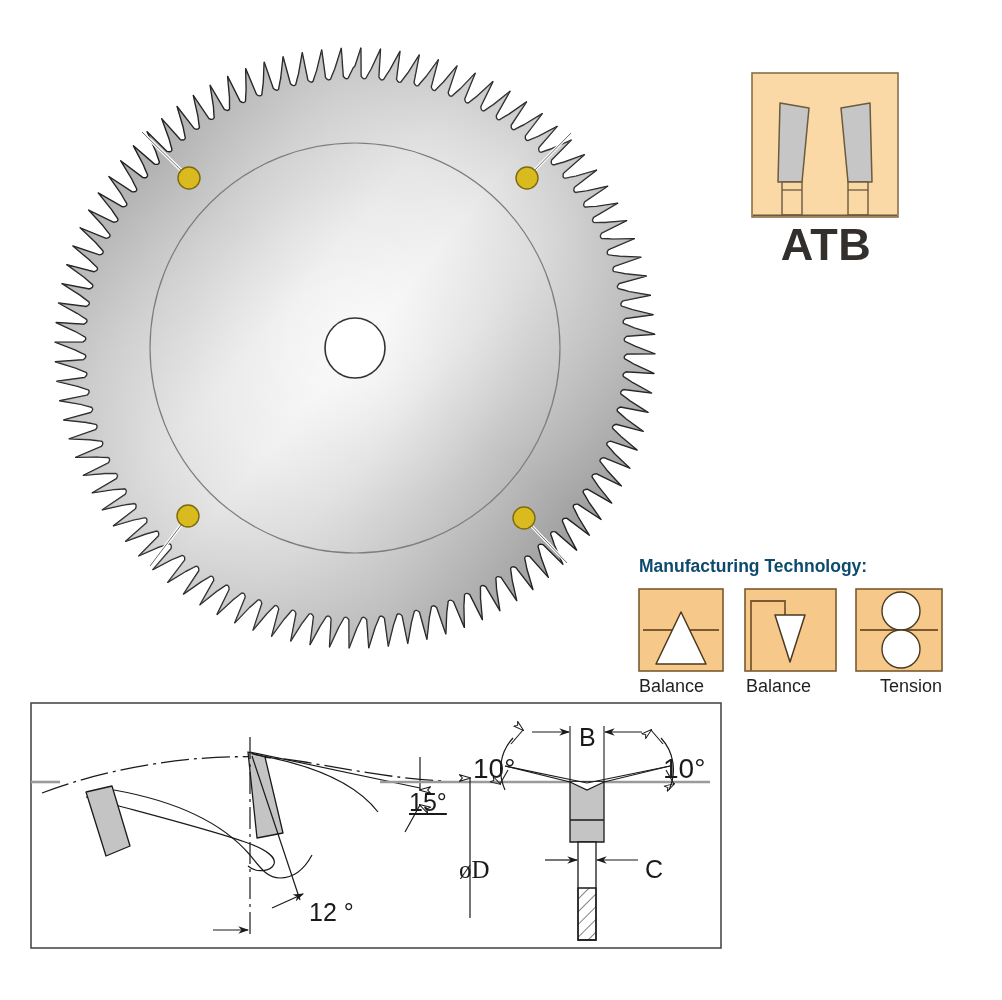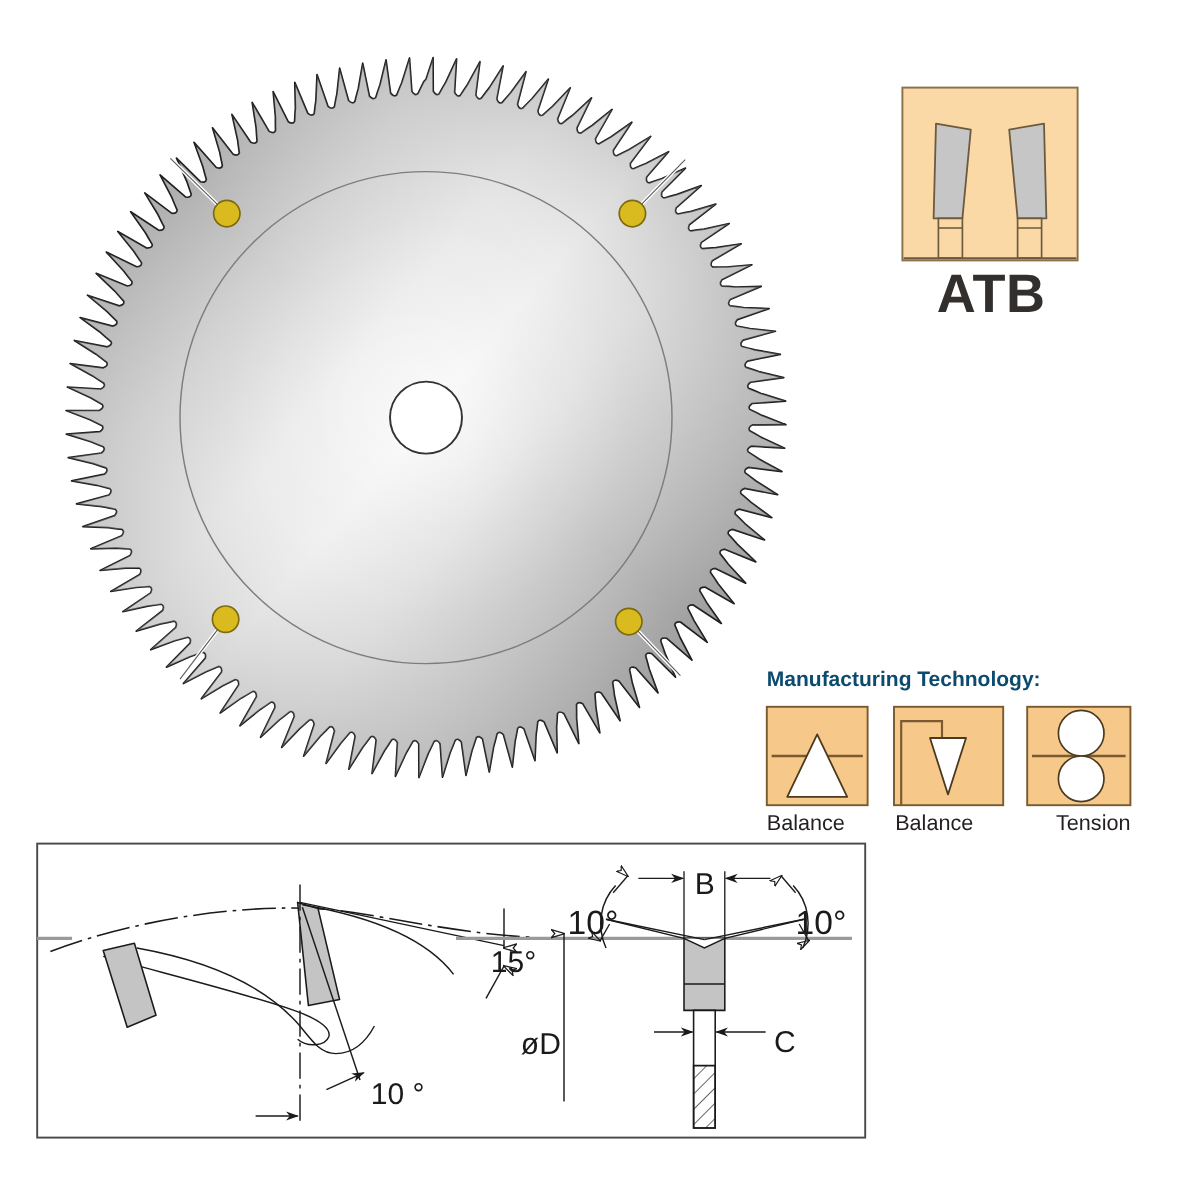--- a/index.html
+++ b/index.html
@@ -259,21 +259,21 @@
       <path d="M 513 738 C 500 752 497 772 505 790" fill="none" stroke="#1a1a1a" stroke-width="1.2"></path>
       <line x1="523" y1="730" x2="511" y2="744" stroke="#1a1a1a" stroke-width="1.1" marker-start="url(#arrowSlimU)"></line>
       <line x1="500" y1="784" x2="508" y2="770" stroke="#1a1a1a" stroke-width="1.1" marker-start="url(#arrowSlimD)"></line>
 
       <path d="M 661 738 C 674 752 677 772 669 790" fill="none" stroke="#1a1a1a" stroke-width="1.2"></path>
       <line x1="651" y1="730" x2="663" y2="744" stroke="#1a1a1a" stroke-width="1.1" marker-start="url(#arrowSlimU)"></line>
       <line x1="674" y1="784" x2="666" y2="770" stroke="#1a1a1a" stroke-width="1.1" marker-start="url(#arrowSlimD)"></line>
     </g>
   </svg>
 
-  <div class="dim-text big" style="left:309px; top:898px;">10 °</div>
-  <div class="dim-text big" style="left:409px; top:788px;">15°</div>
+  <div class="dim-text big" style="left:309px; top:898px;">12 °</div>
+  <div class="dim-text big" style="left:409px; top:788px;text-decoration:underline;">15°</div>
   <div class="dim-text" style="left:473px; top:753px;">10°</div>
   <div class="dim-text" style="left:663px; top:753px;">10°</div>
-  <div class="dim-text big" style="left:434px; top:856px;">øD</div>
+  <div class="dim-text big" style="left:459px; top:856px;font-family:Liberation Serif, serif;">øD</div>
   <div class="dim-text big" style="left:579px; top:723px;">B</div>
   <div class="dim-text big" style="left:645px; top:855px;">C</div>
 
 </div>
 
 </body></html>

